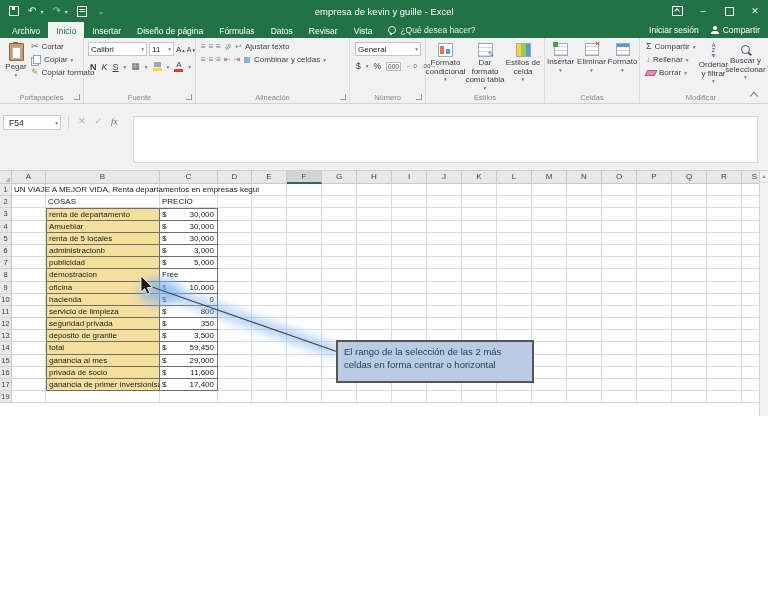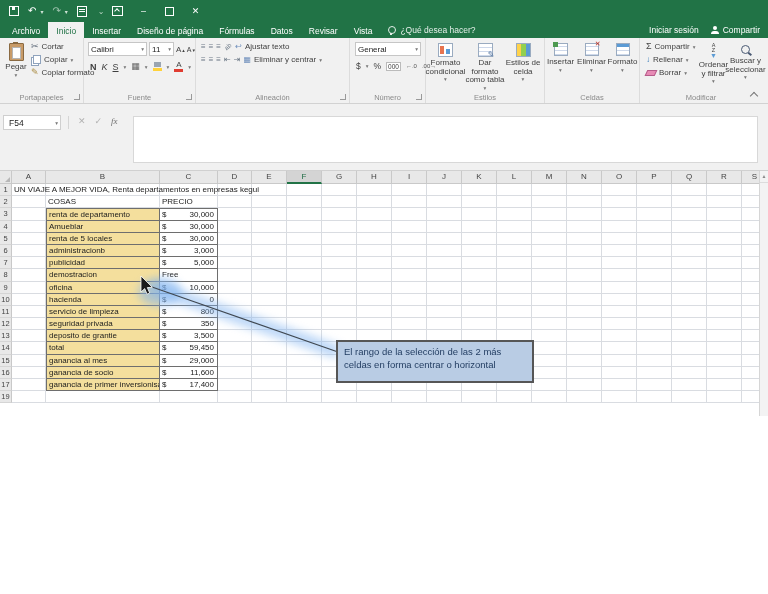--- a/index.html
+++ b/index.html
@@ -145,20 +145,21 @@
 <div class="titlebar">
   <div class="qat">
     <span class="icon-save"></span>
     <span class="g">↶</span>
       <span class="ddw">▾</span>
     <span class="g dim">↷</span>
       <span class="ddw">▾</span>
     <span class="icon-book"></span>
     <span class="qat-sep">⌄</span>
   </div>
+  <div class="win-title">empresa de kevin y guille - Excel</div>
   <div class="win-controls">
     <span class="win-btn">
         <span class="ic-ribopt"></span>
       </span>
     <span class="win-btn">–</span>
     <span class="win-btn">
         <span class="ic-restore"></span>
       </span>
     <span class="win-btn">✕</span>
   </div>
@@ -264,21 +265,21 @@
         </span>
     </div>
     <div class="r2">
       <span class="al">≡</span>
       <span class="al">≡</span>
       <span class="al">≡</span>
       <span class="al">⇤</span>
       <span class="al">⇥</span>
       <span class="mergebtn">
           <span class="blue-g">▦</span>
-          <span>Eliminar y centrar</span>
+          <span>Combinar y celdas</span>
           <span class="dd">▾</span>
         </span>
     </div>
     <div class="grp-label">Alineación</div>
     <span class="launcher"></span>
   </div>
 
   <div class="grp g-num" style="width:76px">
     <div class="r1">
       <div class="combo">
@@ -778,21 +779,21 @@
         <div class="cell" style="width: 35px;"></div>
         <div class="cell" style="width: 35px;"></div>
         <div class="cell" style="width: 35px;"></div>
         <div class="cell" style="width: 35px;"></div>
         <div class="cell" style="width: 35px;"></div>
         <div class="cell" style="width: 26px;"></div>
       </div>
       <div class="grow">
         <div class="rn">16</div>
         <div class="cell" style="width: 34px;"></div>
-        <div class="cell b-data" style="width: 114px;">ganancia de socio</div>
+        <div class="cell b-data" style="width: 114px;">privada de socio</div>
         <div class="cell c-data" style="width: 58px;">
           <span>$</span>
           <span>11,600</span>
         </div>
         <div class="cell" style="width: 34px;"></div>
         <div class="cell" style="width: 35px;"></div>
         <div class="cell" style="width: 35px;"></div>
         <div class="cell" style="width: 35px;"></div>
         <div class="cell" style="width: 35px;"></div>
         <div class="cell" style="width: 35px;"></div>

